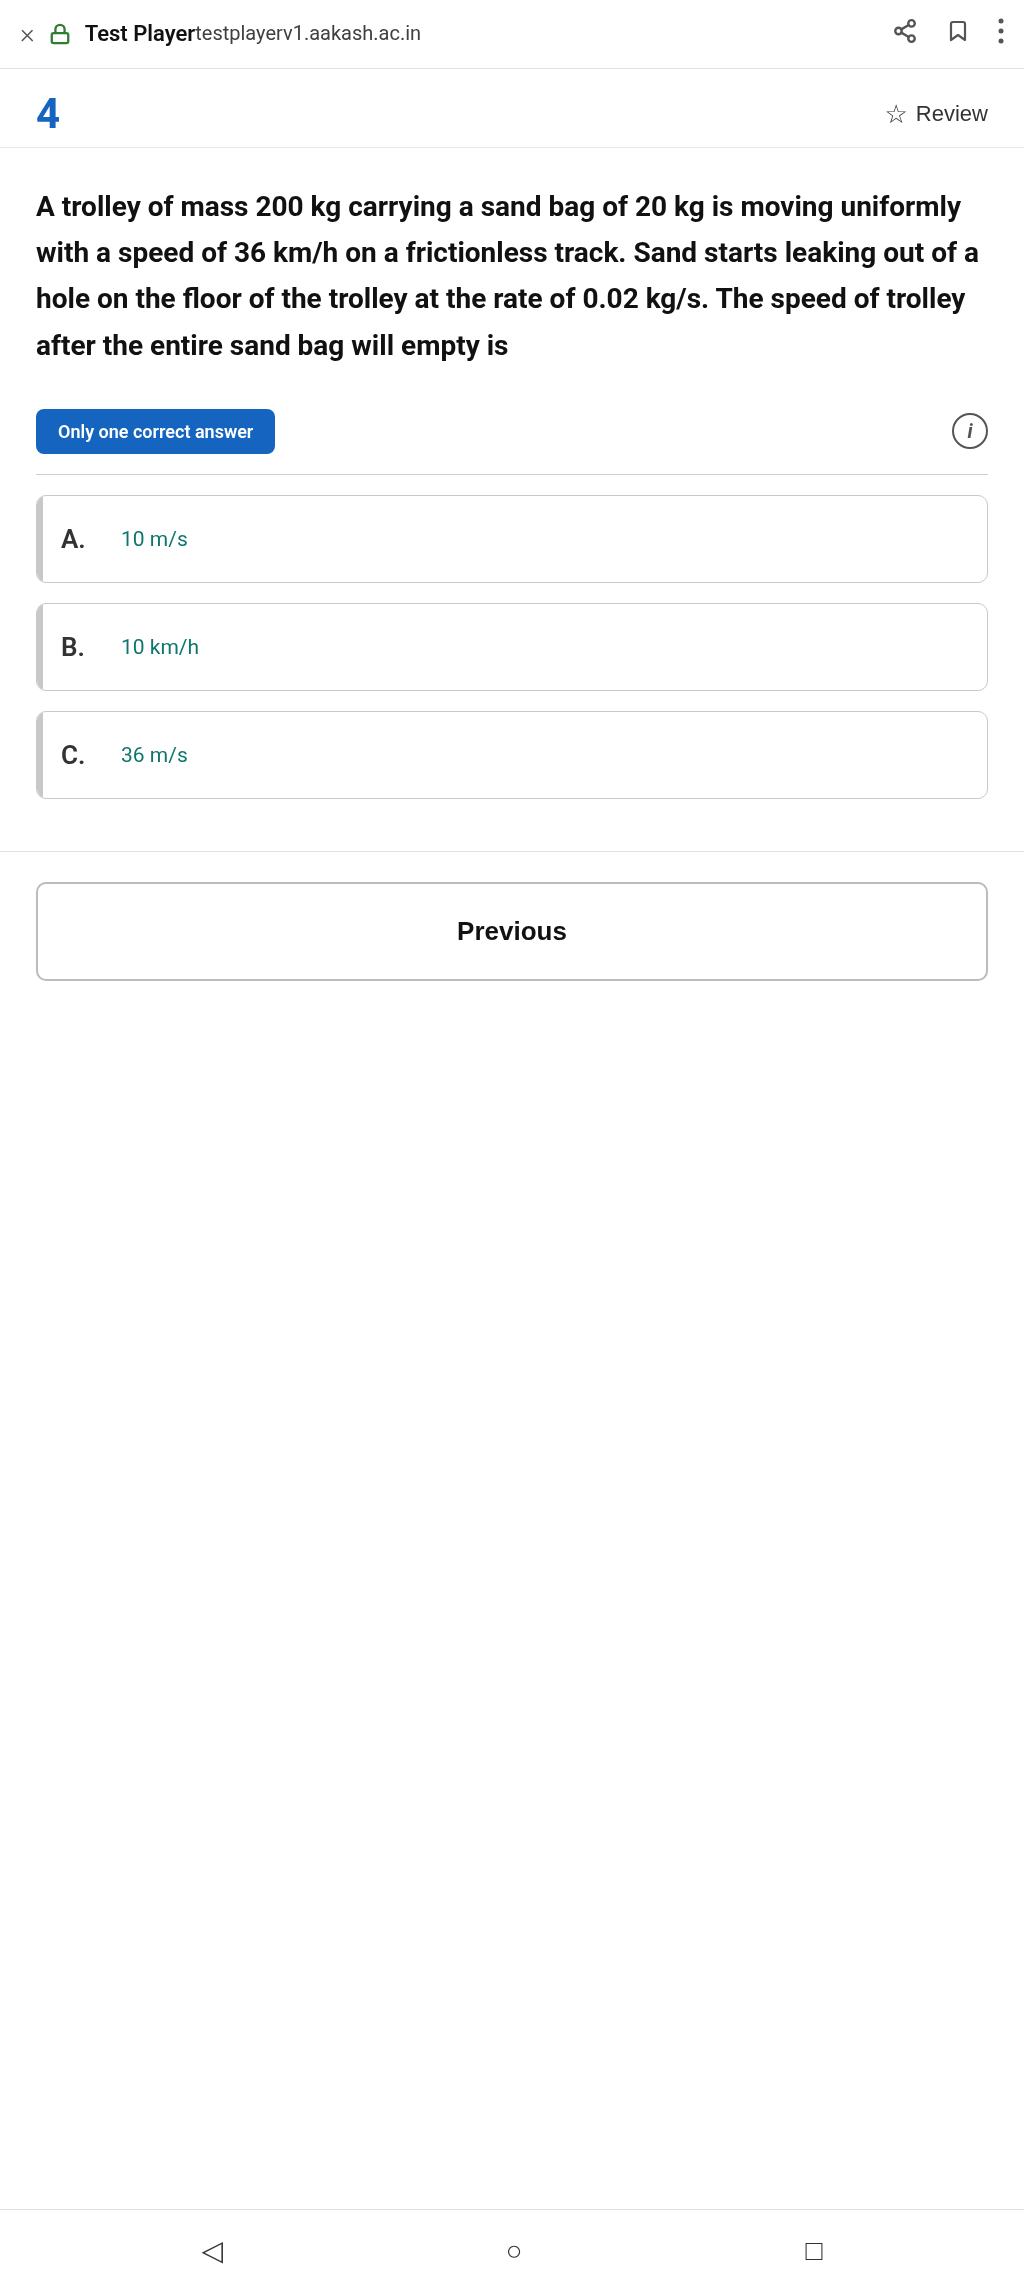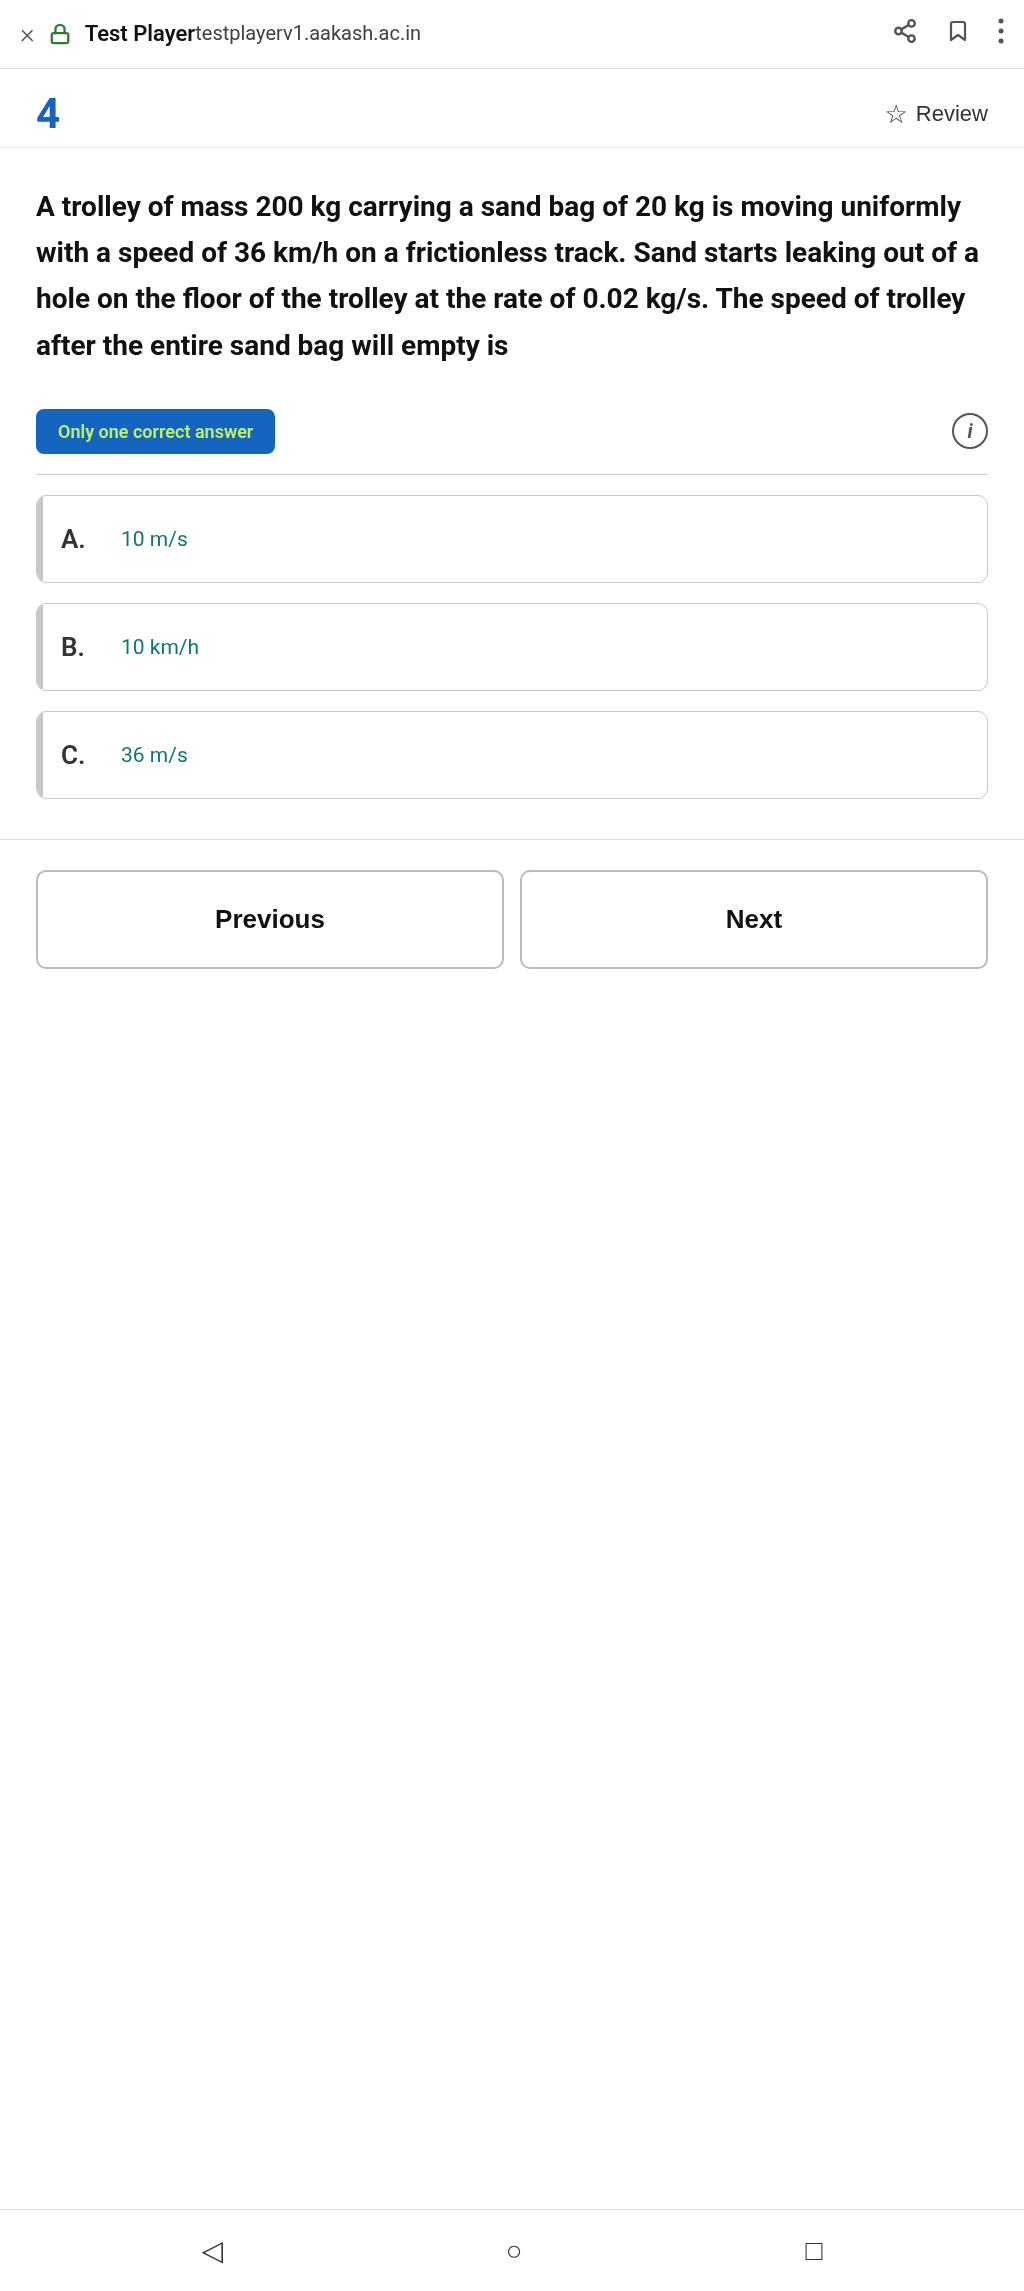--- a/index.html
+++ b/index.html
@@ -130,21 +130,21 @@
     
     .answer-type-section {
       padding: 20px 36px;
       display: flex;
       align-items: center;
       justify-content: space-between;
     }
 
     .answer-type-badge {
       background: #1565C0;
-      color: #bef264;
+      color: #ffffff;
       font-size: 18px;
       font-weight: 600;
       padding: 12px 22px;
       border-radius: 8px;
     }
 
     .info-icon {
       width: 36px;
       height: 36px;
       border: 2px solid #555;
@@ -213,21 +213,21 @@
       background: #c8c8c8;
       border-radius: 10px 0 0 10px;
     }
 
     
     .nav-buttons {
       display: flex;
       gap: 16px;
       padding: 30px 36px;
       border-top: 1px solid #e0e0e0;
-      margin-top: 20px;
+      margin-top: 32px;
     }
 
     .nav-btn {
       flex: 1;
       padding: 32px 20px;
       font-size: 26px;
       font-weight: 600;
       border: 2px solid #bbb;
       border-radius: 10px;
       background: #fff;
@@ -329,21 +329,20 @@
     <span class="option-text">10 km/h</span>
   </div>
   <div class="option-item">
     <span class="option-label">C.</span>
     <span class="option-text">36 m/s</span>
   </div>
 </div>
 
 <div class="nav-buttons">
   <button class="nav-btn">Previous</button>
-  <button class="nav-btn">Next</button>
 </div>
 
 <div style="height: 120px;"></div>
 
 <div class="android-nav">
   <span class="android-nav-icon">◁</span>
   <span class="android-nav-icon">○</span>
   <span class="android-nav-icon">□</span>
 </div>
 

